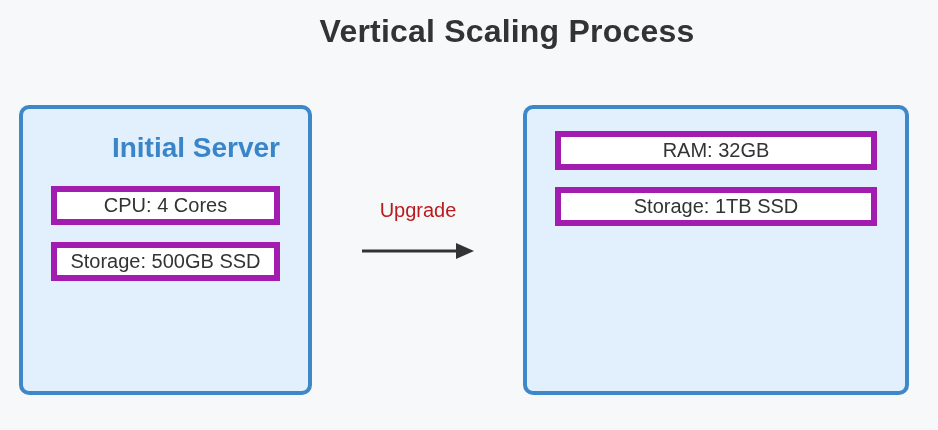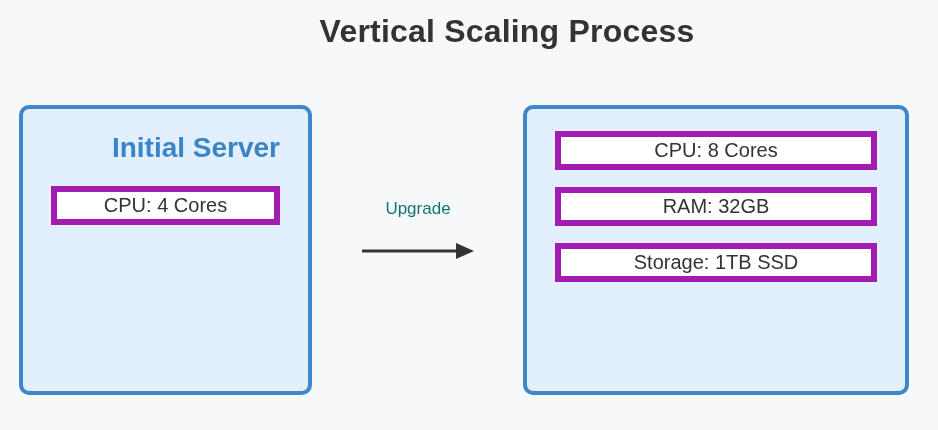--- a/index.html
+++ b/index.html
@@ -63,49 +63,49 @@
     justify-content: center;
     font-size: 20px;
     color: #333333;
     white-space: nowrap;
   }
   .edge-label {
     position: absolute;
     top: 199px;
     left: 418px;
     transform: translateX(-50%);
-    font-size: 17px;
-    color: #0f766e;
+    font-size: 20px;
+    color: #b91c1c;
     white-space: nowrap;
   }
   .arrow-svg {
     position: absolute;
     left: 360px;
     top: 239px;
     display: block;
   }
 </style>
 </head>
 <body>
 
 <div class="canvas">
 
   <h1 class="diagram-title">Vertical Scaling Process</h1>
 
   <section class="server-box initial">
     <h2 class="server-name">Initial Server</h2>
     <div class="spec">CPU: 4 Cores</div>
+    <div class="spec">Storage: 500GB SSD</div>
   </section>
 
   <div class="edge-label">Upgrade</div>
 
   <svg class="arrow-svg" width="116" height="24" viewBox="0 0 116 24" aria-hidden="true">
     <line x1="2" y1="12" x2="97" y2="12" stroke="#333333" stroke-width="3"></line>
     <polygon points="96,4 114,12 96,20" fill="#333333"></polygon>
   </svg>
 
   <section class="server-box upgraded">
-    <div class="spec">CPU: 8 Cores</div>
     <div class="spec">RAM: 32GB</div>
     <div class="spec">Storage: 1TB SSD</div>
   </section>
 
 </div>
 
 </body></html>

